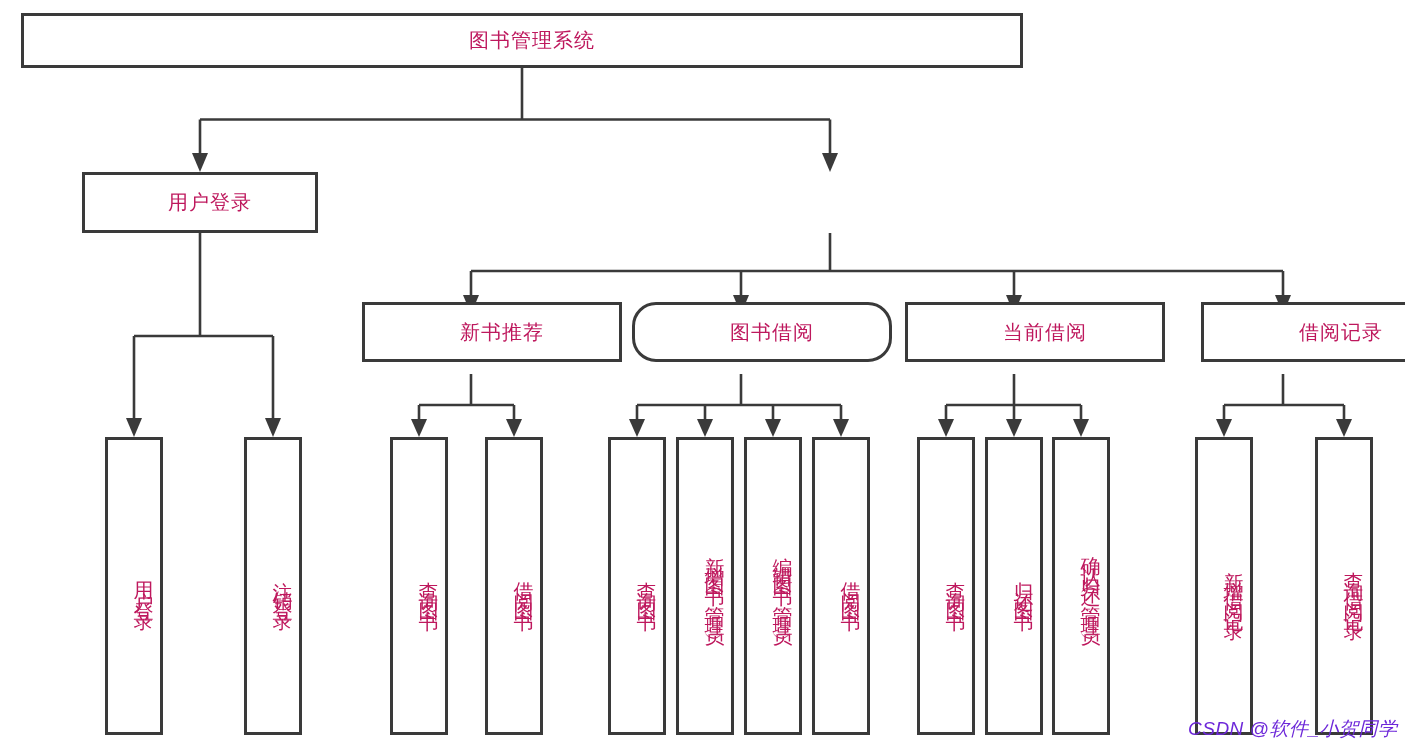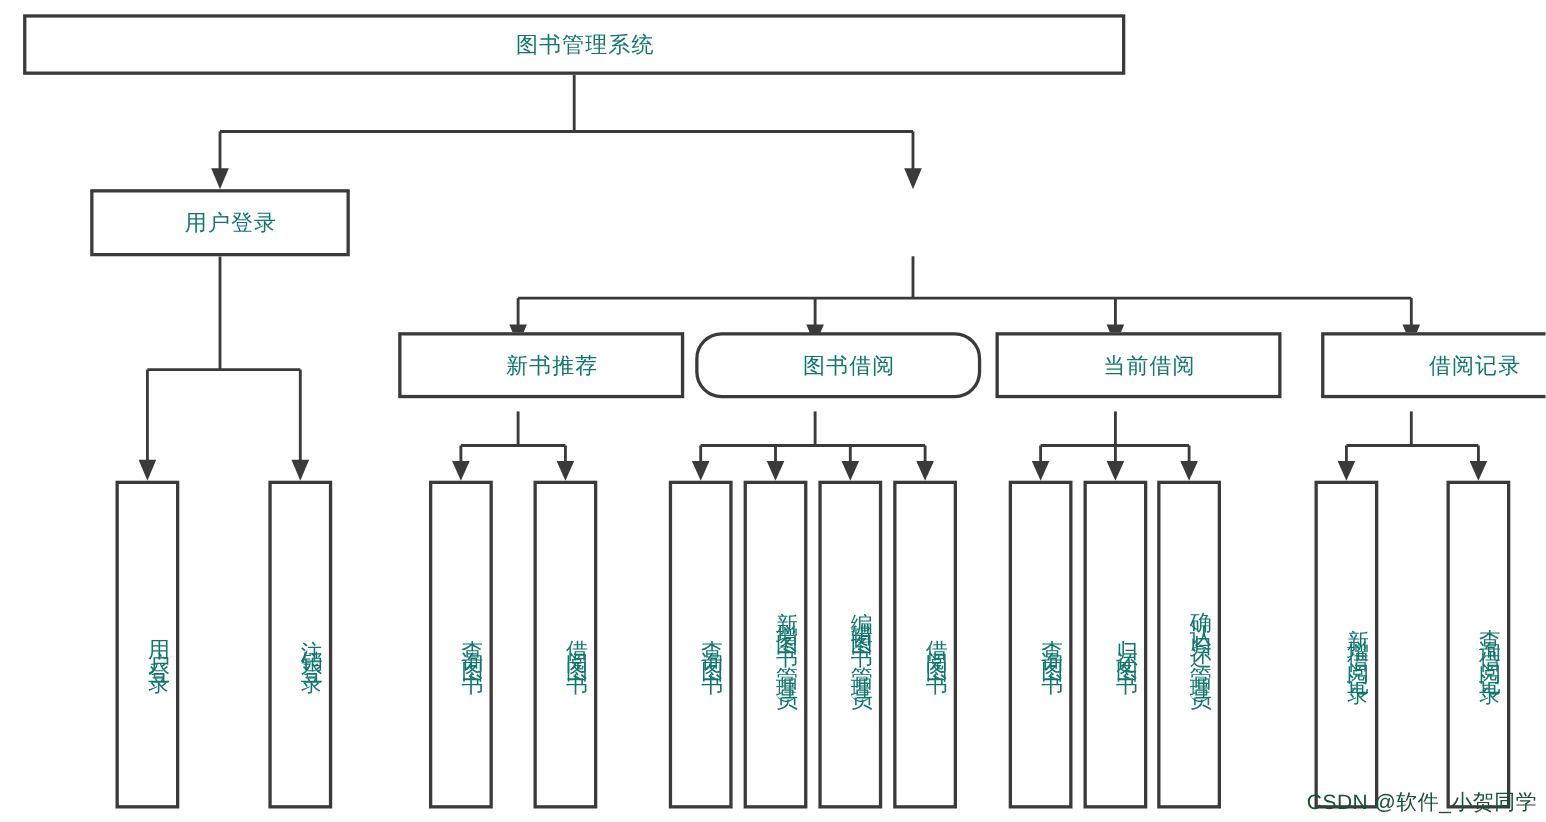--- a/index.html
+++ b/index.html
@@ -9,21 +9,21 @@
     font-family: "Liberation Sans", "DejaVu Sans", sans-serif;
     overflow: hidden;
     position: relative;
   }
   #stage { position: absolute; left: 0; top: 0; width: 1405px; height: 747px; }
   #wires { position: absolute; left: 0; top: 0; z-index: 1; }
   .node {
     position: absolute;
     background: #ffffff;
     border: 3px solid #3a3a3a;
-    color: #0f766e;
+    color: #be185d;
     display: flex;
     align-items: center;
     justify-content: center;
     z-index: 2;
     font-size: 20px;
     letter-spacing: 1px;
     padding-left: 20px;
   }
   .root  { left: 21px;  top: 13px;  width: 1002px; height: 55px; }
   .lvl2  { top: 172px; width: 236px; height: 61px; }
@@ -34,24 +34,25 @@
     text-orientation: mixed;
     font-size: 20px;
     line-height: 1;
     letter-spacing: 10px;
     white-space: nowrap;
   }
   #watermark {
     position: absolute;
     left: 1188px; top: 716px;
     font-size: 19px;
-    color: #14532d;
+    color: #6d28d9;
     z-index: 3;
     letter-spacing: 0.5px;
     white-space: nowrap;
+    font-style: italic;
   }
 </style>
 </head>
 <body>
 
 <div id="stage">
 
   <svg id="wires" width="1405" height="747" viewBox="0 0 1405 747">
     <g stroke="#3a3a3a" stroke-width="2.6" fill="none">
 

